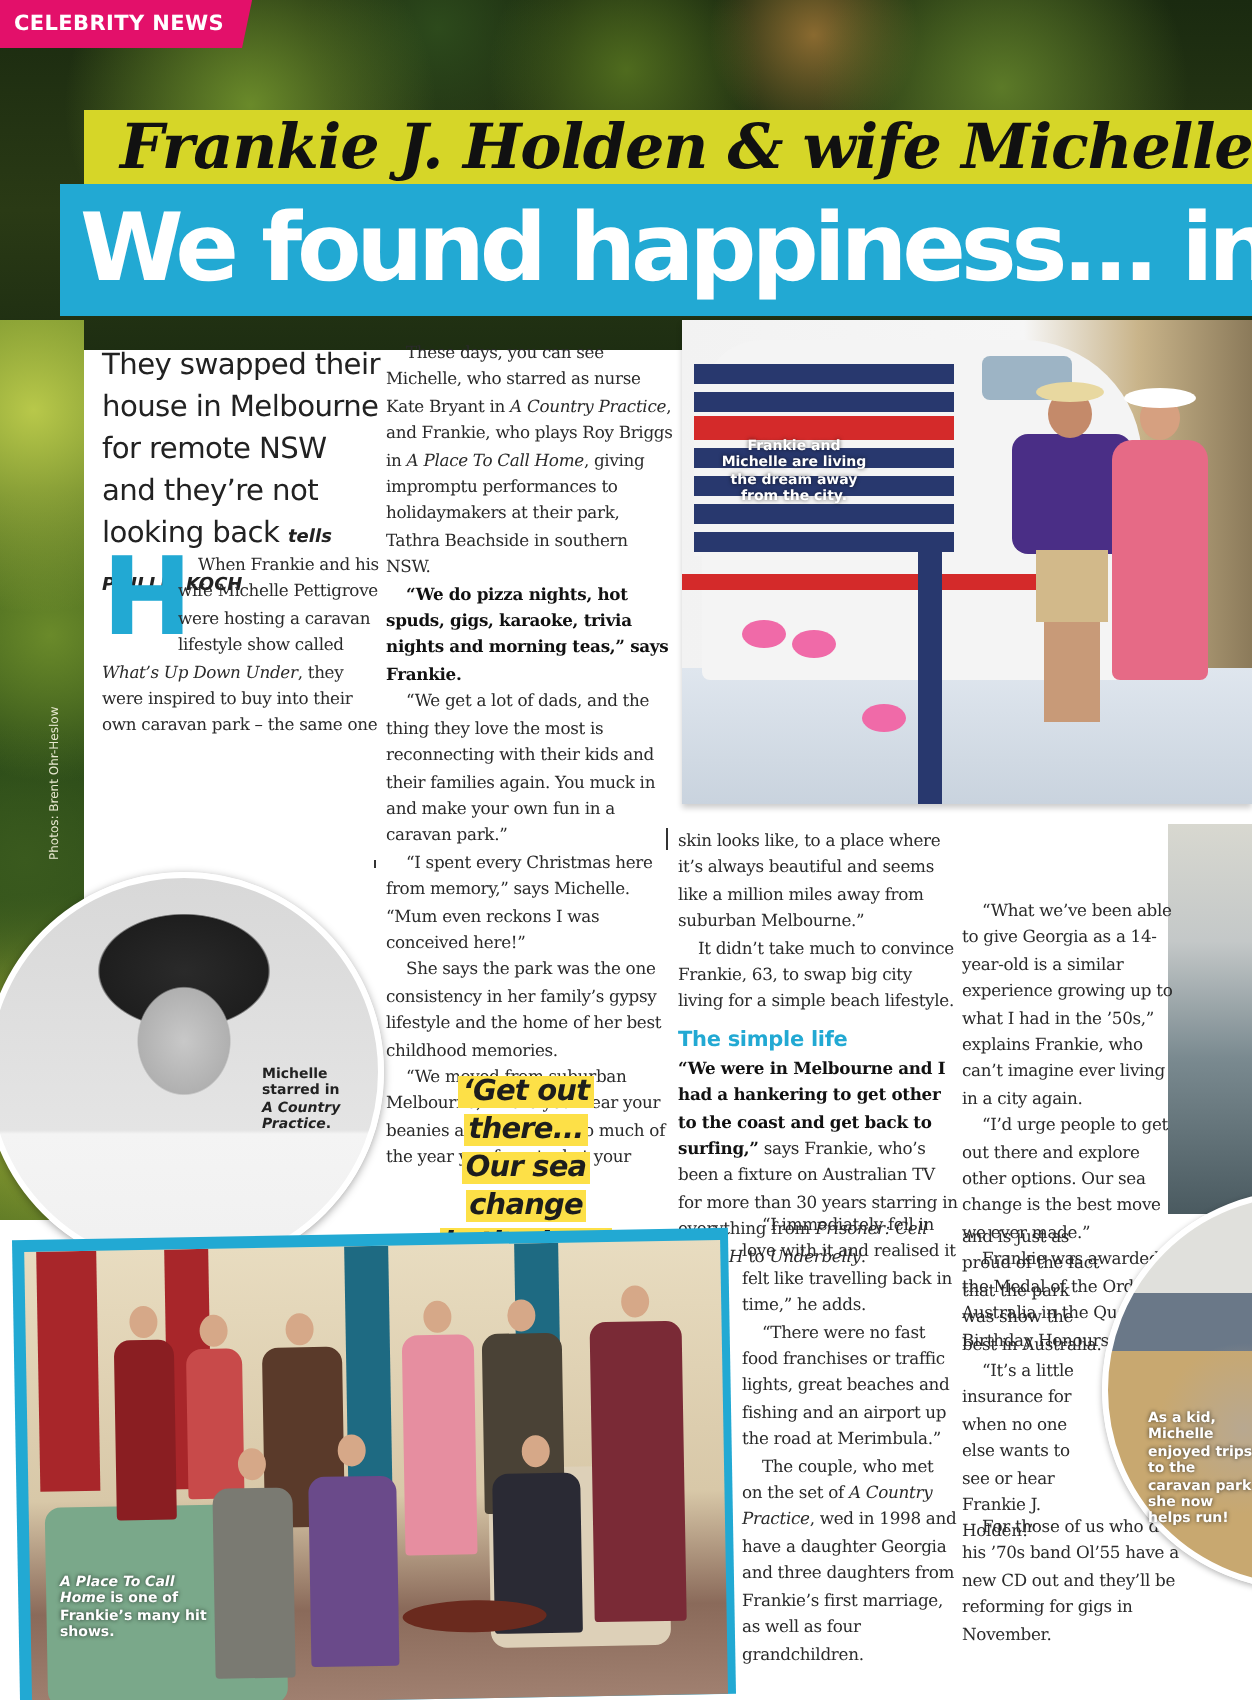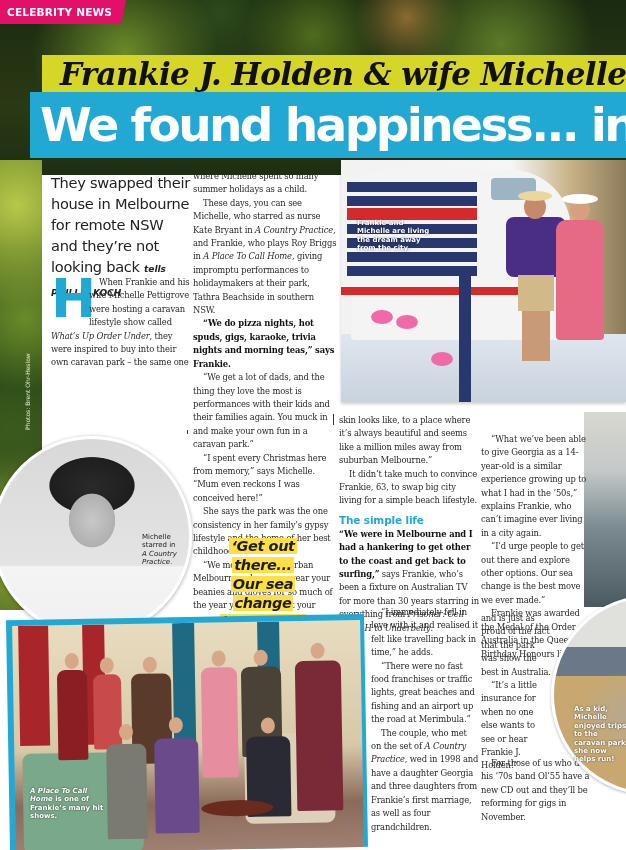--- a/index.html
+++ b/index.html
@@ -85,21 +85,21 @@
 
   .col-1 { left: 51px; top: 276px; width: 140px; }
   .dropcap {
     float: left; font-family: "DejaVu Sans", sans-serif; font-weight: bold;
     color: #22a9d3; font-size: 54px; line-height: 44px; width: 34px; height: 46px;
     margin: 1px 4px 0 0; text-align: center;
   }
   .col-2 { left: 193px; top: 170px; width: 144px; }
   .col-3 { left: 339px; top: 414px; width: 140px; }
   .col-3b { left: 371px; top: 606px; width: 108px; }
-  .col-4 { left: 481px; top: 433px; width: 110px; }
+  .col-4 { left: 481px; top: 449px; width: 110px; }
   .col-4b { left: 481px; top: 612px; width: 70px; }
   .col-4c { left: 481px; top: 757px; width: 110px; }
 
   .subhead {
     font-family: "DejaVu Sans", sans-serif; font-weight: bold;
     color: #22a9d3; font-size: 10.5px; line-height: 13px; margin: 6px 0 1px 0;
   }
   .col-rule {
     position: absolute; left: 333px; top: 414px; width: 1px; height: 11px; background: #333;
   }
@@ -151,21 +151,21 @@
   .person-michelle .dress { position: absolute; left: 0; top: 22px; width: 48px; height: 120px; background: #e66a86; border-radius: 10px 10px 4px 4px; }
   .person-michelle .head { position: absolute; left: 14px; top: 0; width: 20px; height: 22px; background: #d6a080; border-radius: 50%; }
   .person-michelle .hat { position: absolute; left: 6px; top: -4px; width: 36px; height: 10px; background: #fff; border-radius: 50%; }
   .flamingo { position: absolute; width: 22px; height: 14px; background: #f06aa8; border-radius: 50%; }
   .caption {
     position: absolute; font-family: "DejaVu Sans", sans-serif; font-weight: bold;
     color: #fff; font-size: 7px; line-height: 8.4px;
     text-shadow: 0 0 2px rgba(0,0,0,0.7);
   }
   .caption .i { font-style: italic; }
-  .cap-caravan { left: 357px; top: 219px; width: 80px; }
+  .cap-caravan { left: 357px; top: 219px; width: 80px; text-align: center; }
 
   
   .photo-car {
     position: absolute; left: 584px; top: 412px; width: 42px; height: 195px;
     background: linear-gradient(180deg, #d8d8d0 0, #c4c8c8 30%, #7a8a90 60%, #4a5a60 100%);
   }
 
   
   .circle-kid {
     position: absolute; left: 551px; top: 595px; width: 200px; height: 200px;
@@ -181,21 +181,21 @@
   
   .circle-michelle {
     position: absolute; left: -8px; top: 436px; width: 200px; height: 200px;
     border-radius: 50%; border: 3px solid #fff;
     background:
       radial-gradient(ellipse 38px 44px at 50% 42%, #c8c8c8 0, #b0b0b0 60%, transparent 62%),
       radial-gradient(ellipse 60px 40px at 50% 24%, #2a2a2a 0, #1e1e1e 70%, transparent 72%),
       linear-gradient(180deg, #d8d8d8 0, #e4e4e4 65%, #f4f4f4 66%, #f0f0f0 100%);
     box-shadow: 0 1px 4px rgba(0,0,0,0.35);
   }
-  .cap-michelle { left: 142px; top: 533px; width: 40px; color: #222; text-shadow: none; font-weight: normal; }
+  .cap-michelle { left: 131px; top: 533px; width: 40px; color: #222; text-shadow: none; font-weight: bold; }
 
   
   .pullquote {
     position: absolute; left: 202px; top: 537px; width: 122px; text-align: center;
     font-family: "DejaVu Sans", sans-serif; font-style: italic; font-weight: bold;
     font-size: 14.5px; line-height: 19px; color: #1d1d1d; letter-spacing: -0.4px;
   }
   .pullquote span {
     background: #fde047; padding: 0 2px; box-decoration-break: clone; -webkit-box-decoration-break: clone;
   }
@@ -233,28 +233,27 @@
 <div class="headline-band"></div>
 <h1 class="headline">We found happiness... in a ca</h1>
 
 <div class="standfirst">
   <span>They swapped their house in Melbourne for remote NSW and they’re not looking back</span>
   <span class="byline">tells PHILLIP KOCH</span>
 </div>
 
 <div class="col col-1">
   <span class="dropcap">H</span>
-  <p><span>When Frankie and his wife Michelle Pettigrove were hosting a caravan lifestyle show called </span><span class="i">What’s Up Order Under</span><span>, they were inspired to buy into their own caravan park – the same one</span></p>
+  <p><span>When Frankie and his wife Michelle Pettigrove were hosting a caravan lifestyle show called </span><span class="i">What’s Up Down Under</span><span>, they were inspired to buy into their own caravan park – the same one</span></p>
 </div>
 
 <div class="col col-2">
-  <p class="noindent">where Michelle spent so many summer holidays as a child.</p>
   <p><span>These days, you can see Michelle, who starred as nurse Kate Bryant in </span><span class="i">A Country Practice</span><span>, and Frankie, who plays Roy Briggs in </span><span class="i">A Place To Call Home</span><span>, giving impromptu performances to holidaymakers at their park, Tathra Beachside in southern NSW.</span></p>
   <p class="b">“We do pizza nights, hot spuds, gigs, karaoke, trivia nights and morning teas,” says Frankie.</p>
-  <p>“We get a lot of dads, and the thing they love the most is performances with their kids and their families again. You muck in and make your own fun in a caravan park.”</p>
+  <p>“We get a lot of dads, and the thing they love the most is reconnecting with their kids and their families again. You muck in and make your own fun in a caravan park.”</p>
   <p>“I spent every Christmas here from memory,” says Michelle. “Mum even reckons I was conceived here!”</p>
   <p>She says the park was the one consistency in her family’s gypsy lifestyle and the home of her best childhood memories.</p>
   <p>“We moved from suburban Melbourne, where you wear your beanies and gloves for so much of the year you forget what your</p>
 </div>
 <div class="col-rule2"></div>
 
 <div class="photo-caravan">
   <div class="caravan-body"></div>
   <div class="caravan-window"></div>
   <div class="caravan-stripe"></div>

